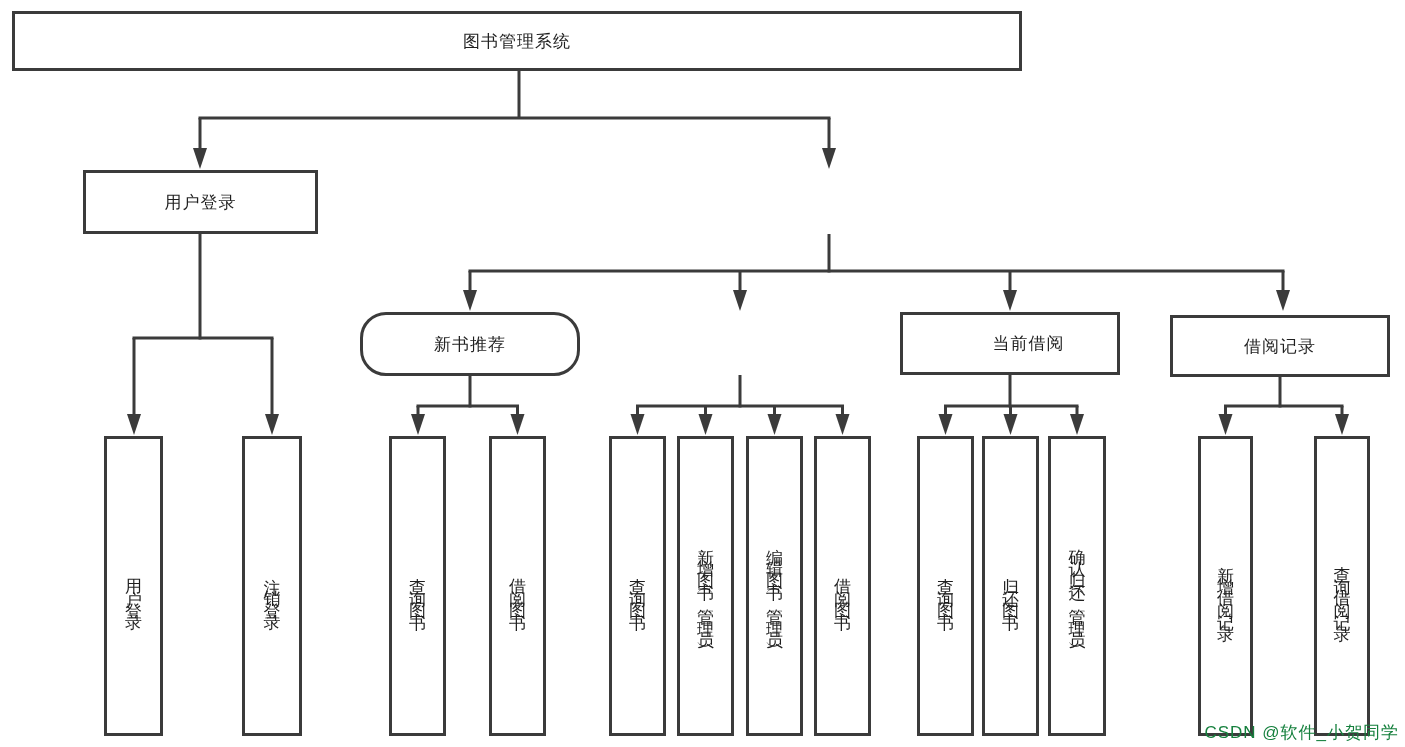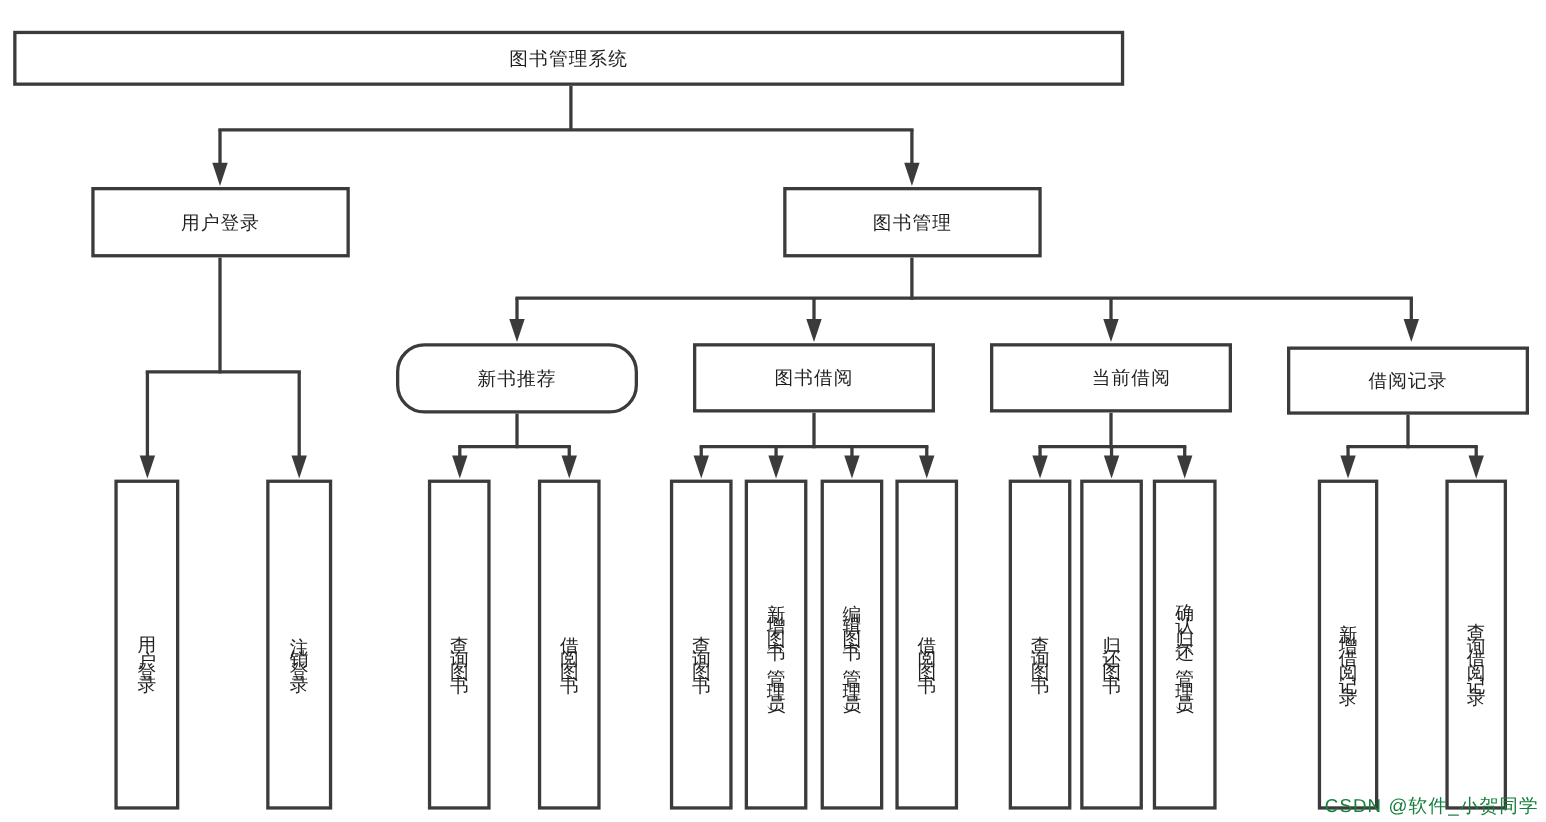--- a/index.html
+++ b/index.html
@@ -122,27 +122,25 @@
 
       <polygon points="938.5,414 952.5,414 945.5,435"></polygon>
       <polygon points="1003.5,414 1017.5,414 1010.5,435"></polygon>
       <polygon points="1070,414 1084,414 1077,435"></polygon>
 
       <polygon points="1218.5,414 1232.5,414 1225.5,435"></polygon>
       <polygon points="1335,414 1349,414 1342,435"></polygon>
     </g>
   </svg>
 
-  <div class="node" style="left:12px; top:28px; width:1010px; height:50px;text-align:center;">图书管理系统</div>
+  <div class="node" style="left:12px; top:11px; width:1010px; height:60px;text-align:center;">图书管理系统</div>
 
   <div class="node" style="left:83px; top:170px; width:235px; height:64px;">用户登录</div>
-  <div class="node" style="left:712px; top:170px; width:235px; height:64px;">图书管理</div>
 
   <div class="node" style="left:360px; top:312px; width:220px; height:64px;border-radius:26px;">新书推荐</div>
-  <div class="node" style="left:630px; top:312px; width:220px; height:63px;">图书借阅</div>
   <div class="node" style="left:900px; top:312px; width:220px; height:63px;padding-left:37px;">当前借阅</div>
   <div class="node" style="left:1170px; top:315px; width:220px; height:62px;">借阅记录</div>
 
   <div class="node leaf" style="left:104px; top:436px; width:59px; height:300px;">用户登录</div>
   <div class="node leaf" style="left:242px; top:436px; width:60px; height:300px;">注销登录</div>
 
   <div class="node leaf" style="left:389px; top:436px; width:57px; height:300px;">查询图书</div>
   <div class="node leaf" style="left:489px; top:436px; width:57px; height:300px;">借阅图书</div>
 
   <div class="node leaf" style="left:609px; top:436px; width:57px; height:300px;">查询图书</div>

